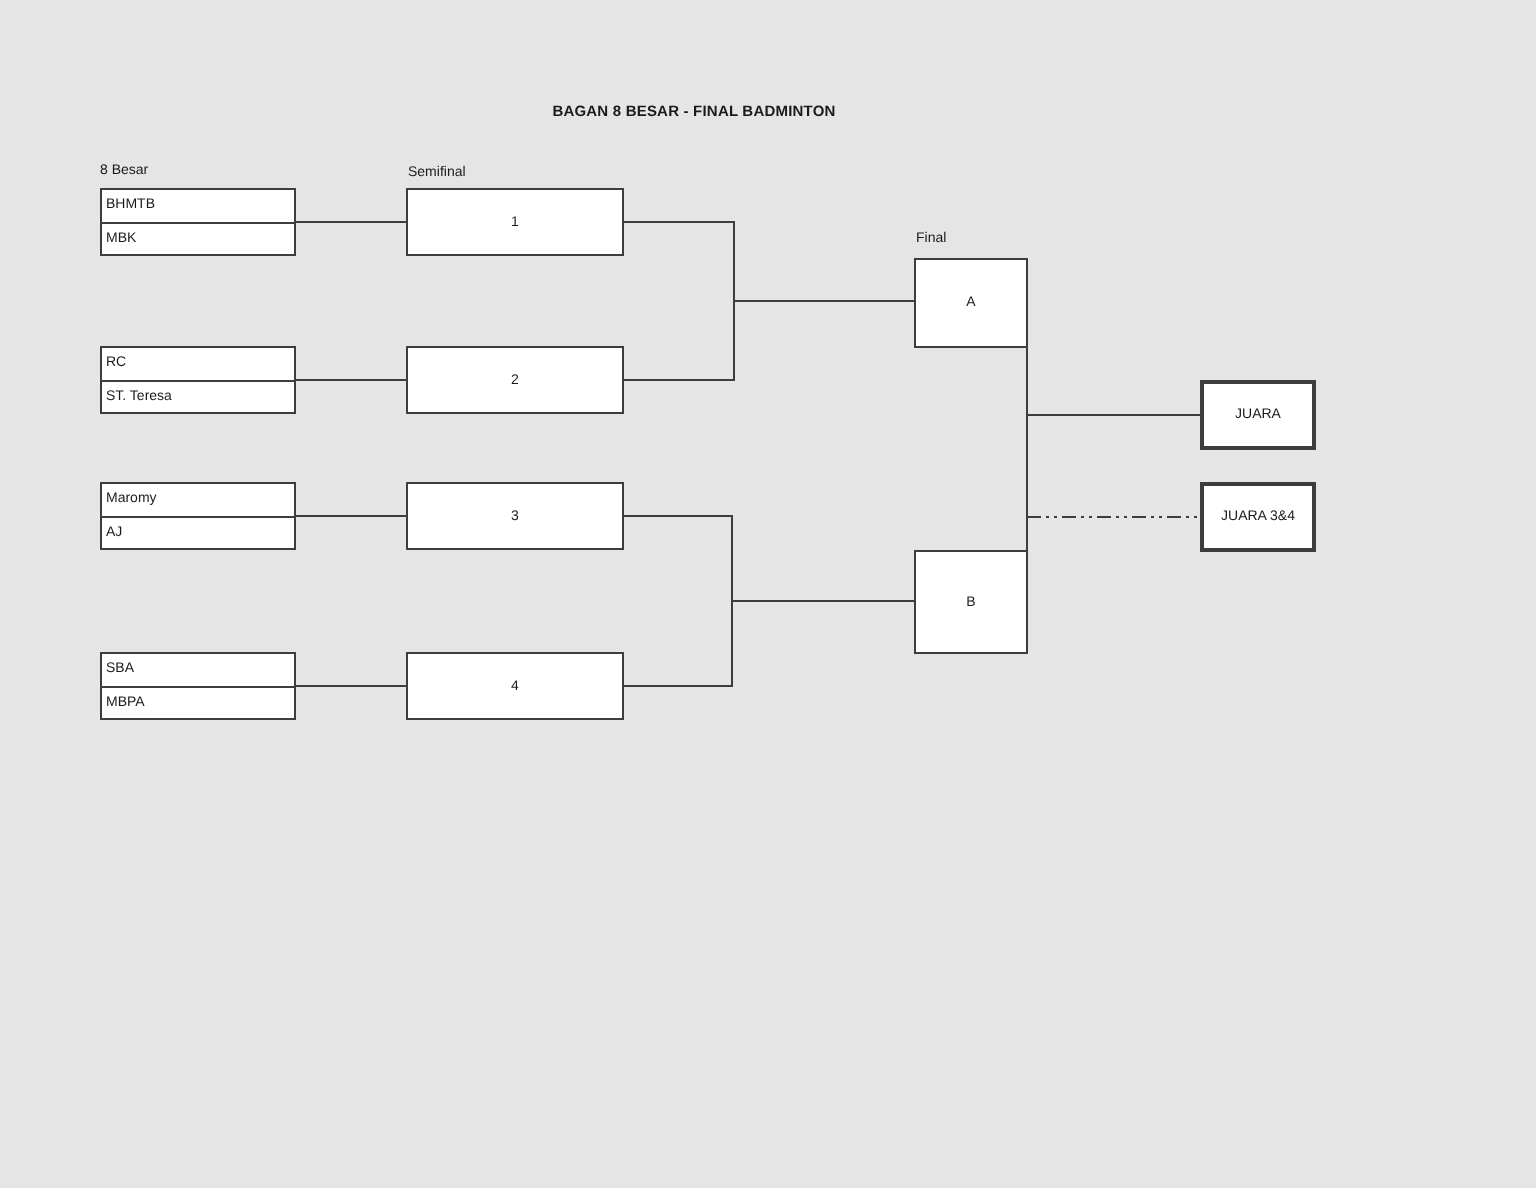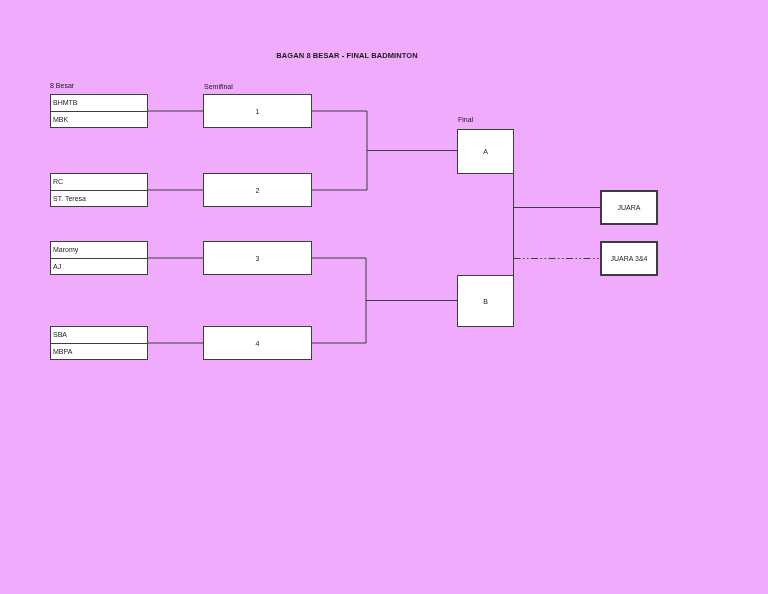--- a/index.html
+++ b/index.html
@@ -1,20 +1,20 @@
 <!DOCTYPE html>
 <html><head>
 <meta charset="utf-8">
 <style>
   html, body { margin: 0; padding: 0; }
   .canvas {
     position: relative;
     width: 768px;
     height: 594px;
-    background: #f0abfc;
+    background: #e5e5e5;
     font-family: "Liberation Sans", sans-serif;
     color: #1a1a1a;
     overflow: hidden;
   }
   .title {
     position: absolute;
     left: 247px;
     top: 51px;
     width: 200px;
     text-align: center;

